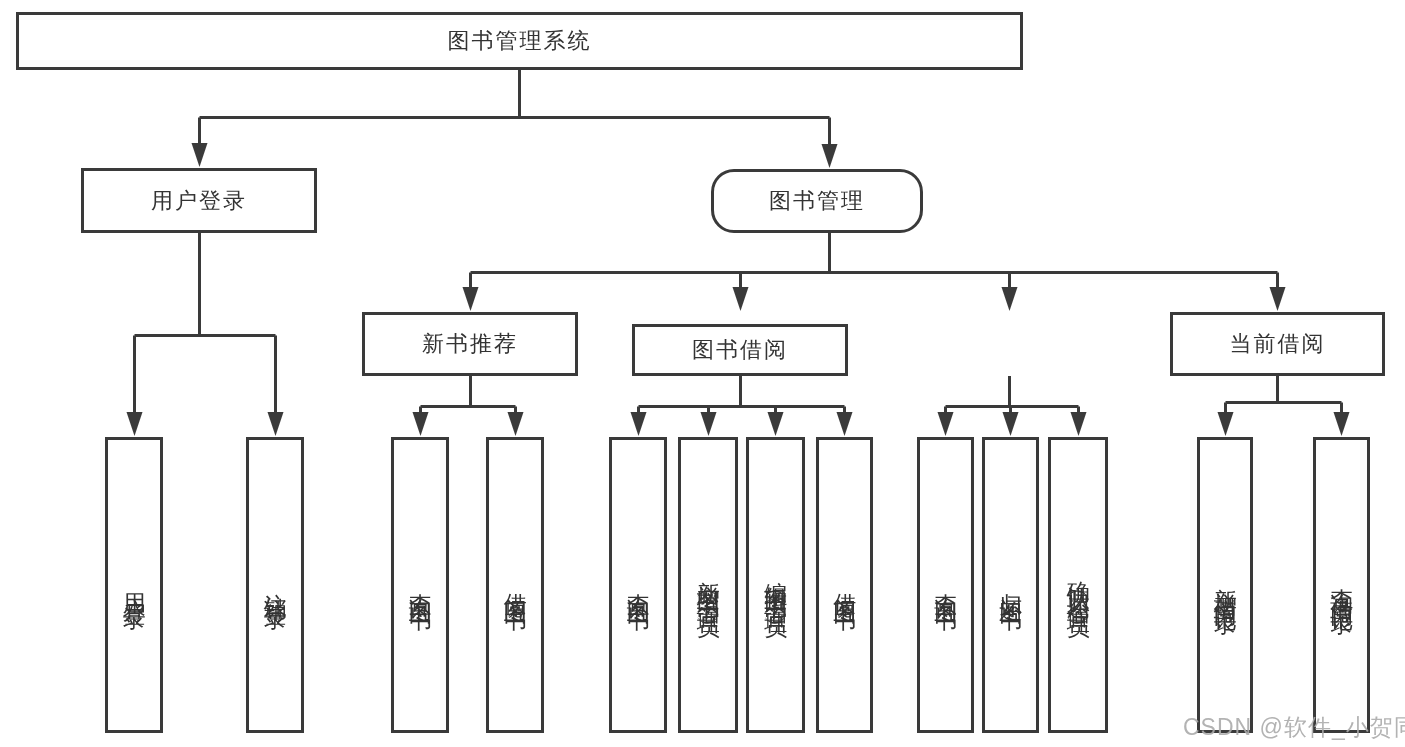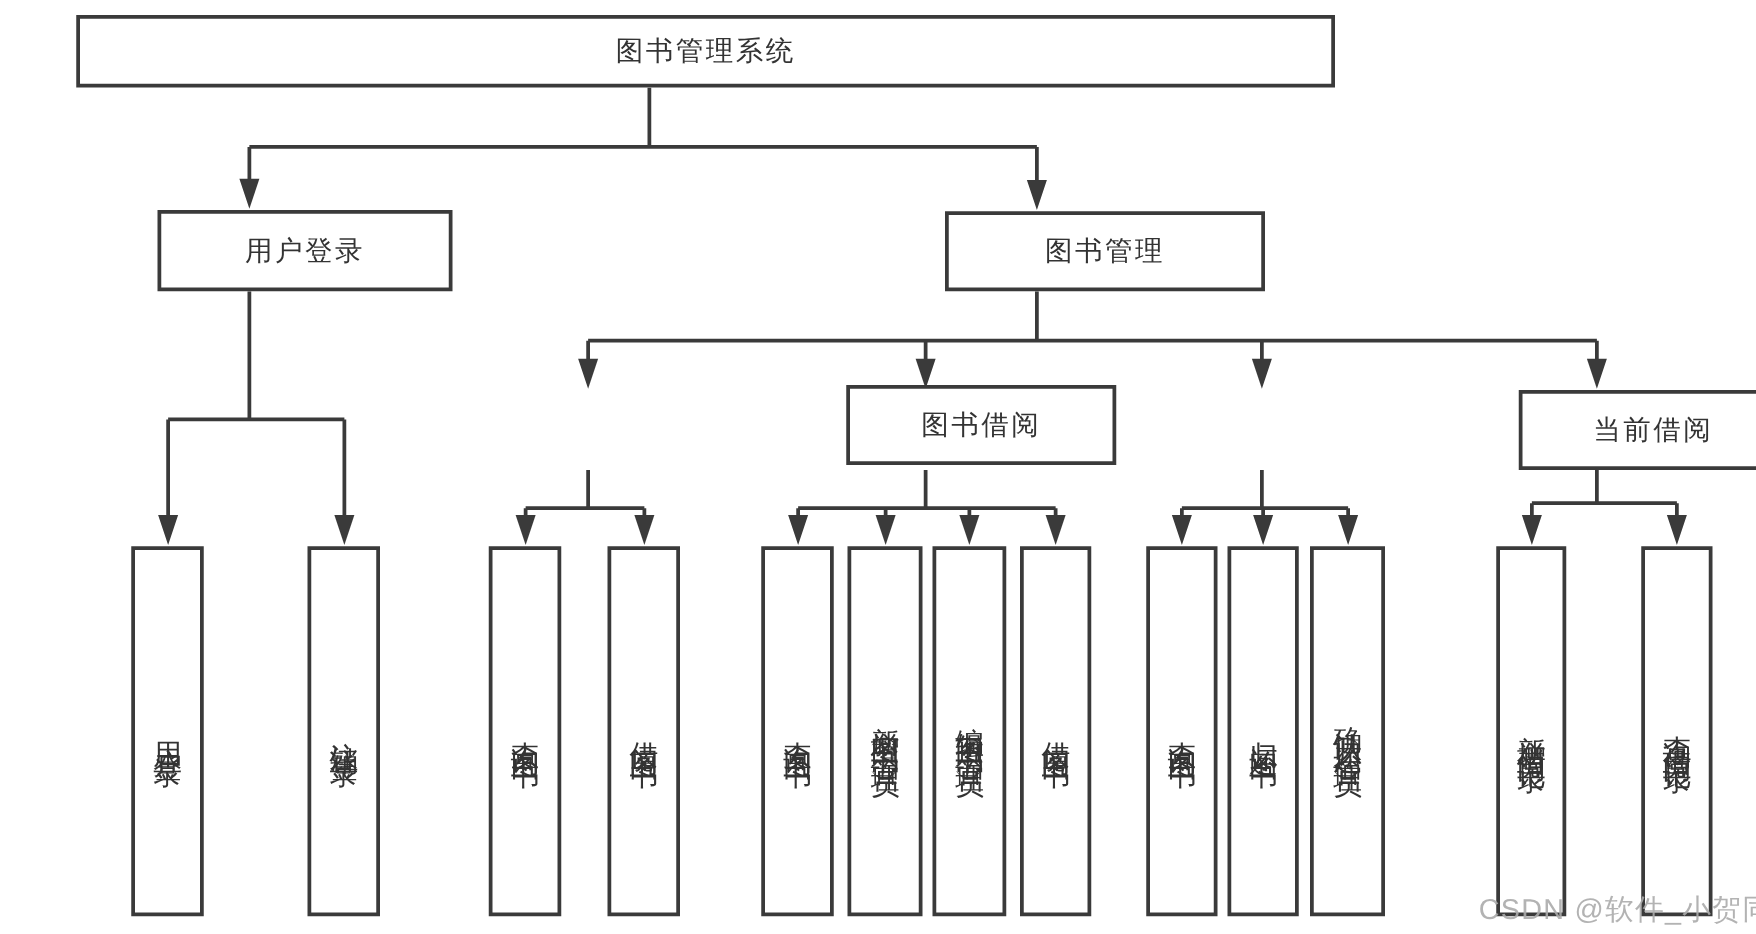--- a/index.html
+++ b/index.html
@@ -22,21 +22,20 @@
     box-sizing: border-box;
     border: 3px solid #3a3a3a;
     background: #ffffff;
     display: flex;
     align-items: center;
     justify-content: center;
     color: #333333;
     font-size: 22px;
     letter-spacing: 2px;
     white-space: nowrap;
-    margin-left: 45px;
   }
   .vbox {
     position: absolute;
     box-sizing: border-box;
     border: 3px solid #3a3a3a;
     background: #ffffff;
     display: flex;
     align-items: center;
     justify-content: center;
     color: #333333;
@@ -55,23 +54,23 @@
     font-size: 23px;
     color: #ababab;
     letter-spacing: 1px;
     white-space: nowrap;
     z-index: 10;
     opacity: 0.9;
   }
   
   #node-root               { left: 16px;   top: 12px;  width: 1007px; height: 58px; }
   #node-user-login         { left: 81px;   top: 168px; width: 236px;  height: 65px; }
-  #node-book-management    { left: 711px;  top: 169px; width: 256px;  height: 64px; }
+  #node-book-management    { left: 711px;  top: 169px; width: 212px;  height: 64px; border-radius: 23px; }
   #node-new-book-recommend { left: 362px;  top: 312px; width: 216px;  height: 64px; }
-  #node-book-borrow        { left: 632px;  top: 308px; width: 216px;  height: 64px; }
+  #node-book-borrow        { left: 632px;  top: 324px; width: 216px;  height: 52px; }
   #node-current-borrow     { left: 902px;  top: 312px; width: 215px;  height: 64px; }
   #node-borrow-records     { left: 1170px; top: 312px; width: 215px;  height: 64px; }
   .leaf { top: 437px; height: 296px; }
   #leaf-user-login           { left: 105px;  width: 58px; }
   #leaf-logout               { left: 246px;  width: 58px; }
   #leaf-query-books-1        { left: 391px;  width: 58px; }
   #leaf-borrow-books-1       { left: 486px;  width: 58px; }
   #leaf-query-books-2        { left: 609px;  width: 58px; }
   #leaf-add-book-admin       { left: 678px;  width: 60px; }
   #leaf-edit-book-admin      { left: 746px;  width: 59px; }
@@ -134,20 +133,23 @@
     <span>图书管理系统</span>
   </div>
 
   <div class="hbox" id="node-user-login">
     <span>用户登录</span>
   </div>
   <div class="hbox" id="node-book-management">
     <span>图书管理</span>
   </div>
 
+  <div class="hbox" id="node-new-book-recommend">
+    <span>新书推荐</span>
+  </div>
   <div class="hbox" id="node-book-borrow">
     <span>图书借阅</span>
   </div>
   <div class="hbox" id="node-borrow-records">
     <span>当前借阅</span>
   </div>
 
   <div class="vbox leaf" id="leaf-user-login">
     <span class="vtext">用户登录</span>
   </div>

